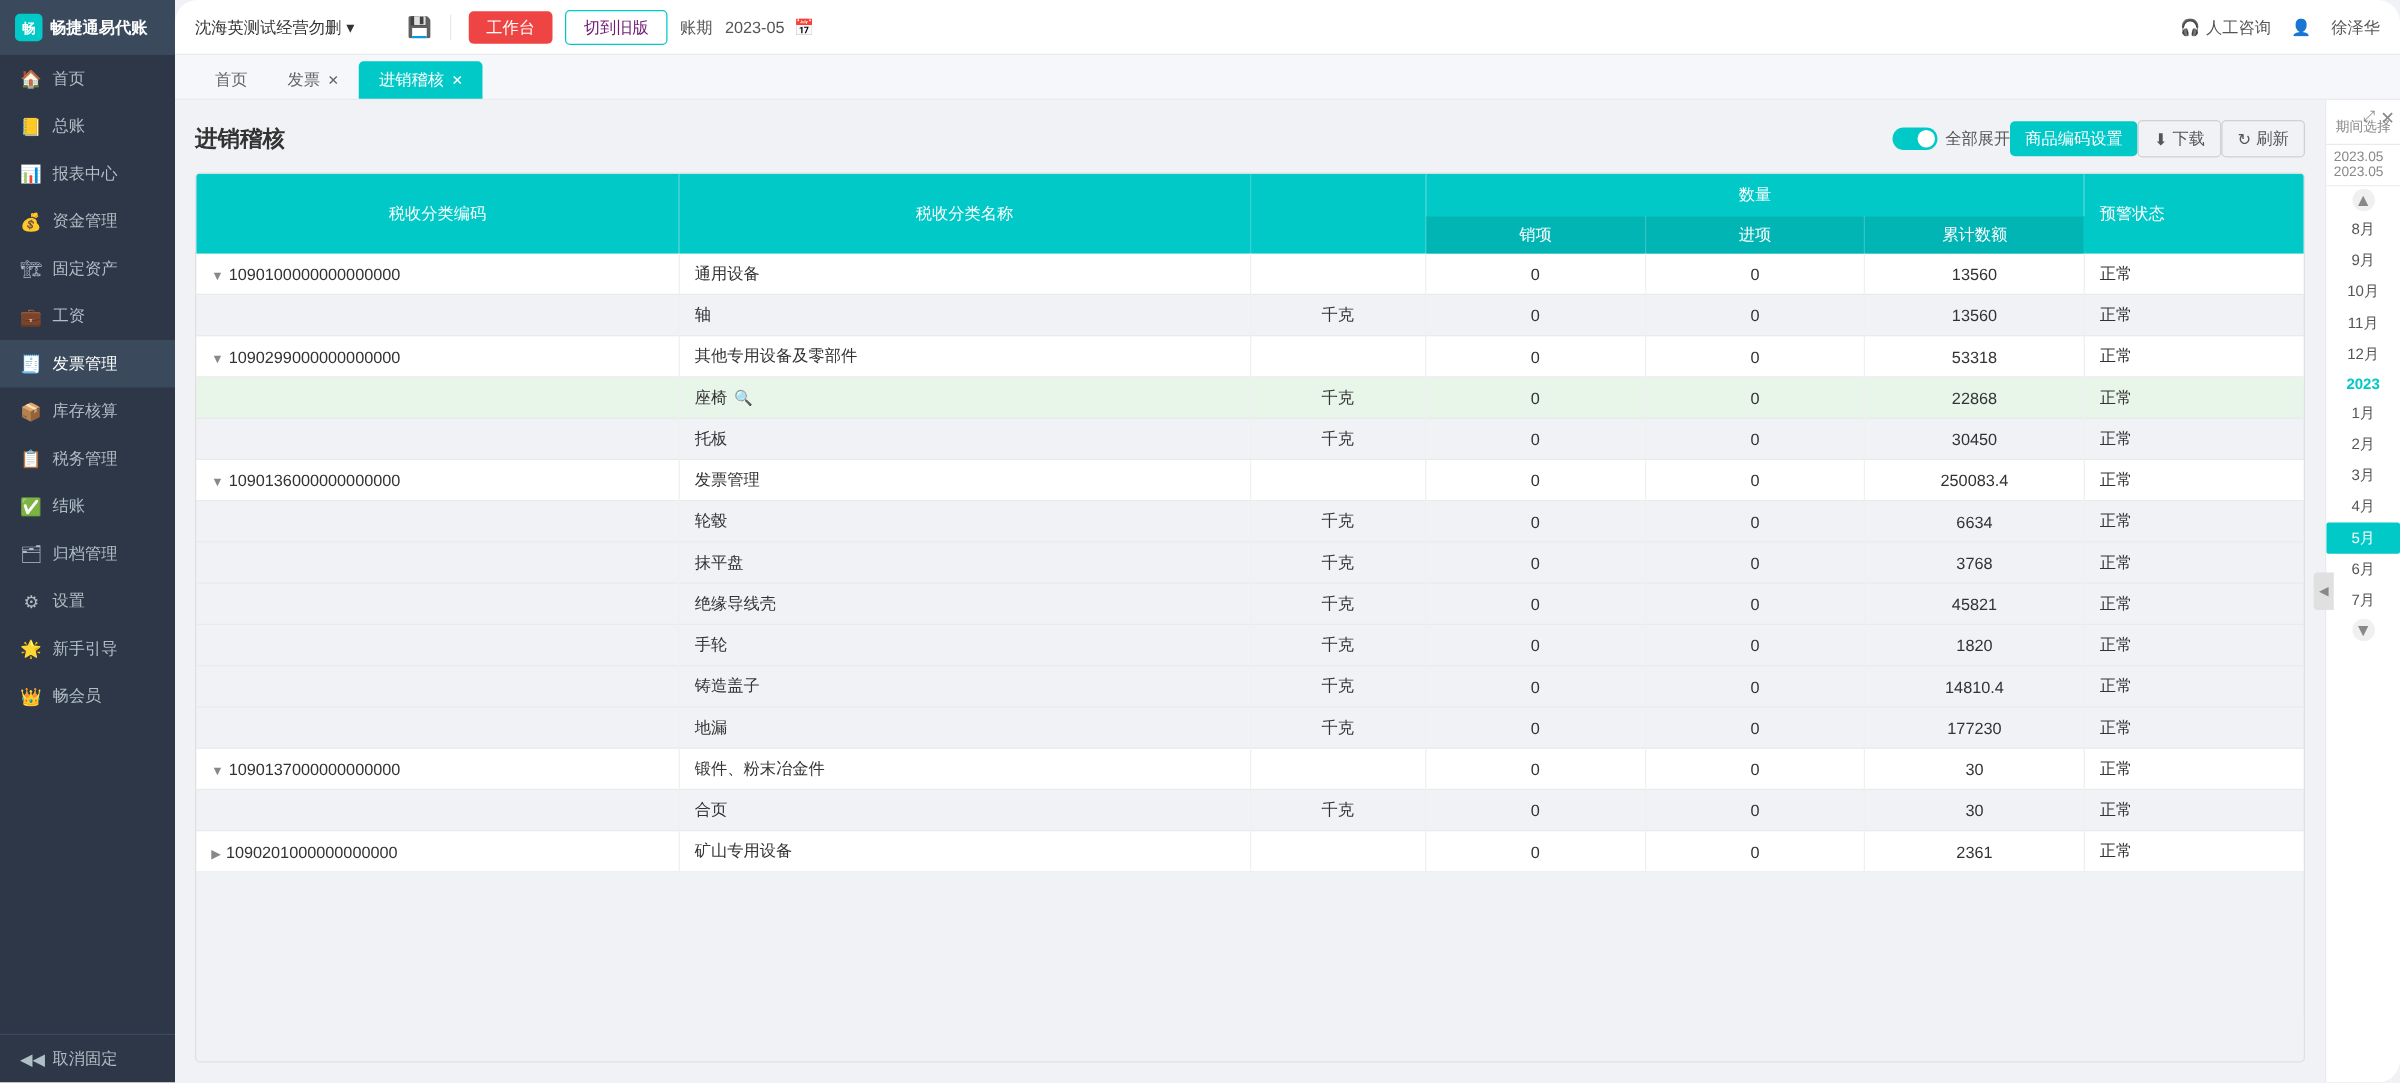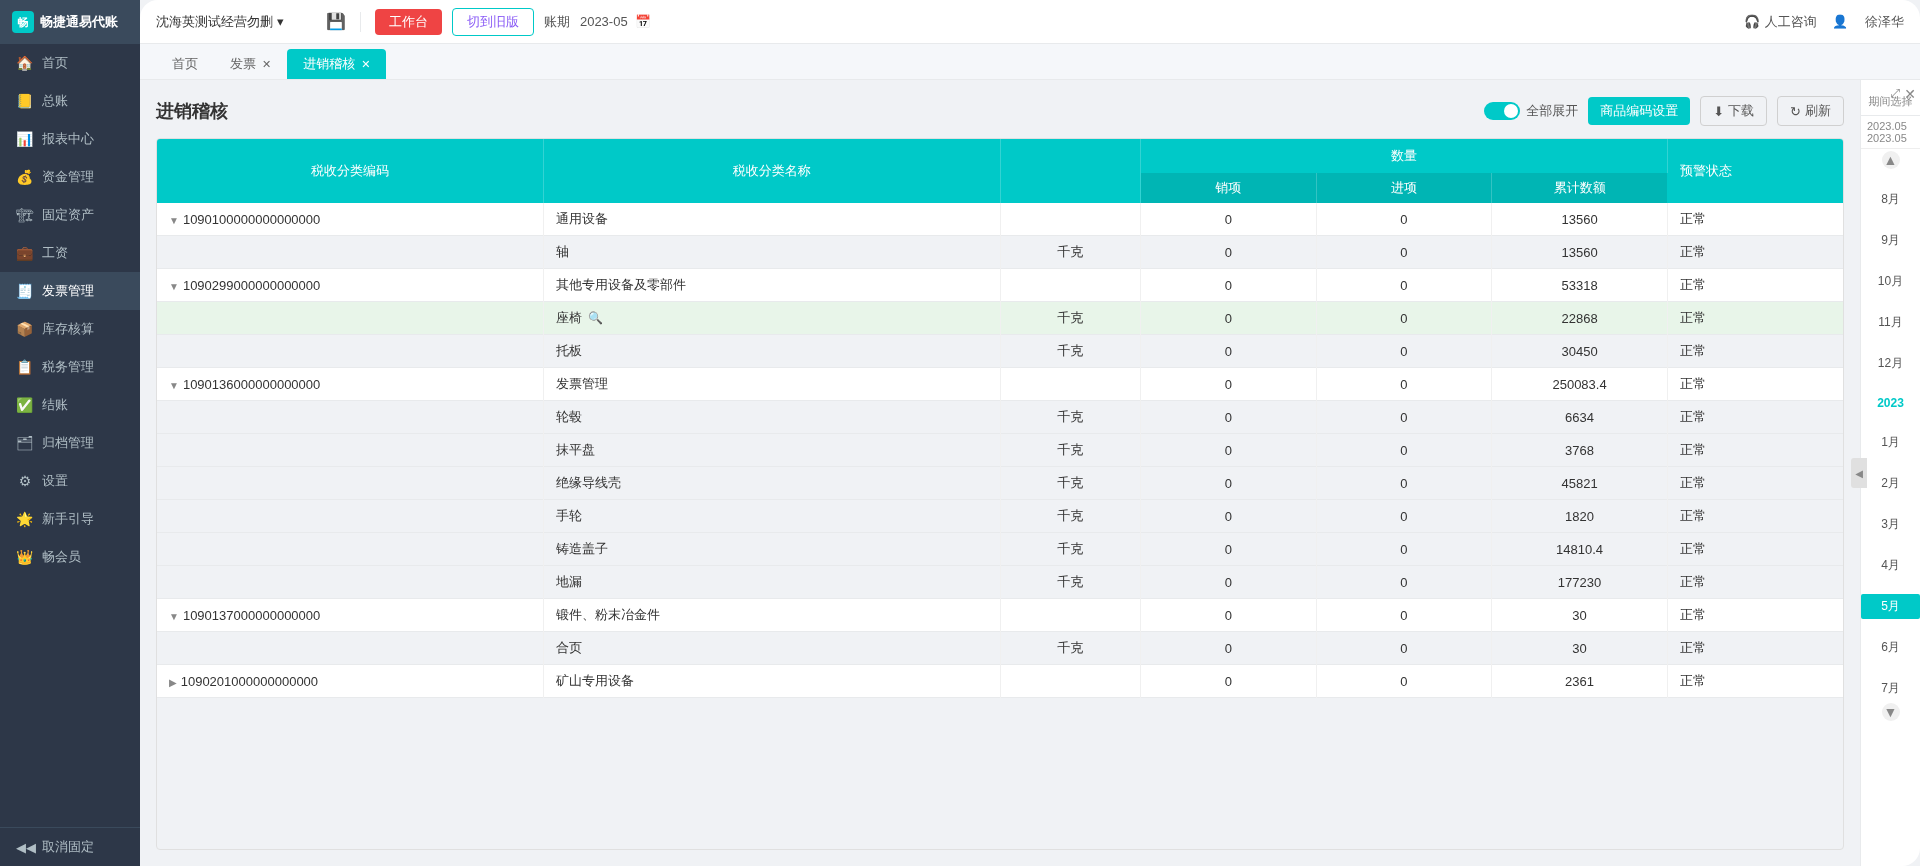--- a/index.html
+++ b/index.html
@@ -87,21 +87,21 @@
     .topbar-company .company-name { color: #333; font-size: 13px; }
     .topbar-divider { width: 1px; height: 20px; background: #e8eaec; margin: 0 4px; }
     .topbar-btn {
       padding: 4px 14px;
       border-radius: 4px;
       border: none;
       cursor: pointer;
       font-size: 13px;
     }
     .btn-worktable { background: #ef4444; color: #fff; }
-    .btn-old { background: #fff; border: 1px solid #00c9c8; color: #8b5cf6; }
+    .btn-old { background: #fff; border: 1px solid #00c9c8; color: #701a75; }
     .topbar-period { display: flex; align-items: center; gap: 4px; font-size: 13px; color: #555; }
     .topbar-right { margin-left: auto; display: flex; align-items: center; gap: 16px; font-size: 13px; color: #555; }
 
     
     .tabs-bar {
       background: #f5f7fa;
       height: 36px;
       display: flex;
       align-items: flex-end;
       padding: 0 16px;
@@ -141,21 +141,21 @@
       overflow: hidden;
     }
 
     .page-header {
       display: flex;
       align-items: center;
       justify-content: space-between;
       margin-bottom: 12px;
     }
     .page-title { font-size: 18px; font-weight: bold; color: #333; }
-    .header-actions { display: flex; align-items: center; gap: 10px; }
+    .header-actions { display: flex; align-items: center; }
     .toggle-all { display: flex; align-items: center; gap: 6px; font-size: 13px; color: #555; }
     .toggle-switch {
       width: 36px; height: 18px;
       background: #00c9c8;
       border-radius: 9px;
       position: relative;
       cursor: pointer;
     }
     .toggle-switch::after {
       content: '';
@@ -275,21 +275,20 @@
       overflow-y: auto;
       flex: 1;
     }
     .period-item {
       width: 100%;
       padding: 4px 8px;
       font-size: 12px;
       color: #555;
       cursor: pointer;
       text-align: center;
-      margin-top: 16px;
     }
     .period-item.active {
       background: #00c9c8;
       color: #fff;
       border-radius: 2px;
     }
     .period-item.year-label {
       color: #00c9c8;
       font-weight: bold;
       background: transparent;

